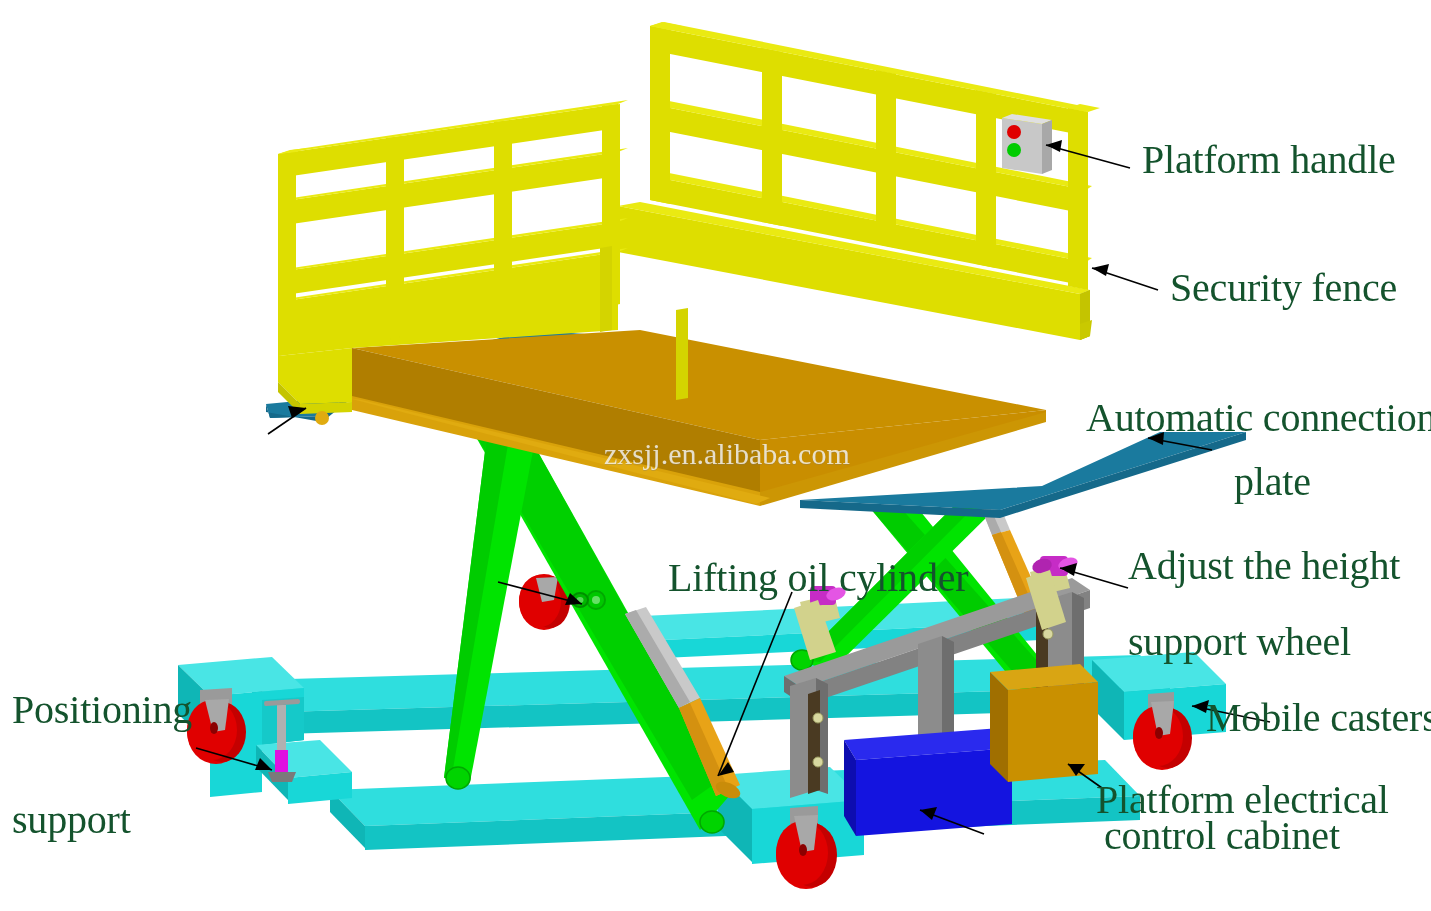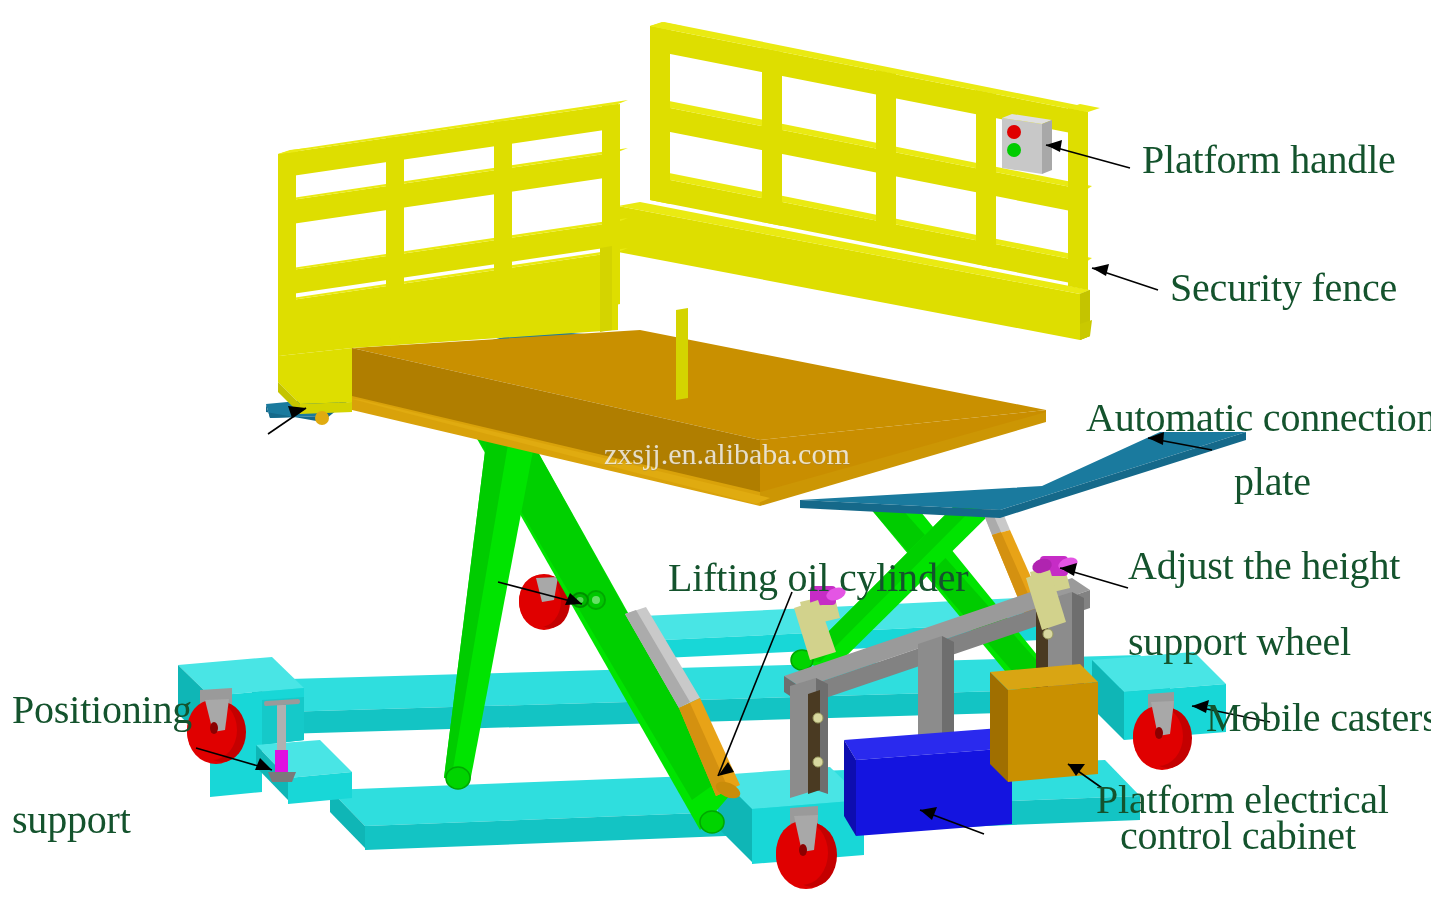--- a/index.html
+++ b/index.html
@@ -362,21 +362,21 @@
 
   <div class="callout-label" style="left:1086px; top:392px;">Automatic connection</div>
   <div class="callout-label" style="left:1234px; top:456px;text-align:right;">plate</div>
 
   <div class="callout-label" style="left:1128px; top:520px;margin-top:20px;">Adjust the height</div>
   <div class="callout-label" style="left:1128px; top:616px;">support wheel</div>
 
   <div class="callout-label" style="left:1206px; top:692px;">Mobile casters</div>
 
   <div class="callout-label" style="left:1096px; top:774px;">Platform electrical</div>
-  <div class="callout-label" style="left:1104px; top:810px;margin-left:16px;">control cabinet</div>
+  <div class="callout-label" style="left:1104px; top:810px;">control cabinet</div>
 
 
   <div class="callout-label" style="left:668px; top:552px;">Lifting oil cylinder</div>
 
 
 
   <div class="callout-label" style="left:12px; top:684px;text-align:center;">Positioning</div>
   <div class="callout-label" style="left:12px; top:794px;">support</div>
 
   <div class="wm" style="left:604px; top:437px;">zxsjj.en.alibaba.com</div>

